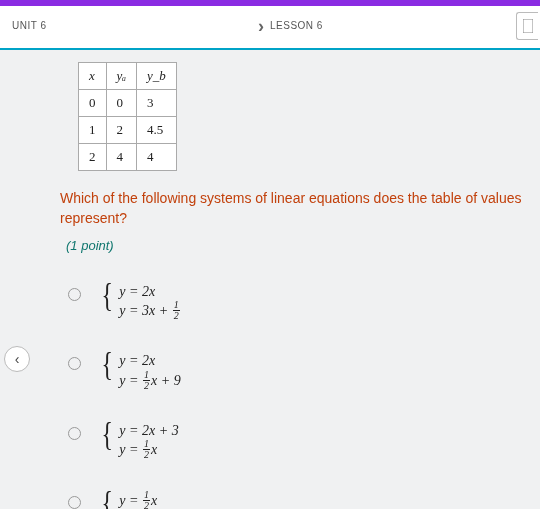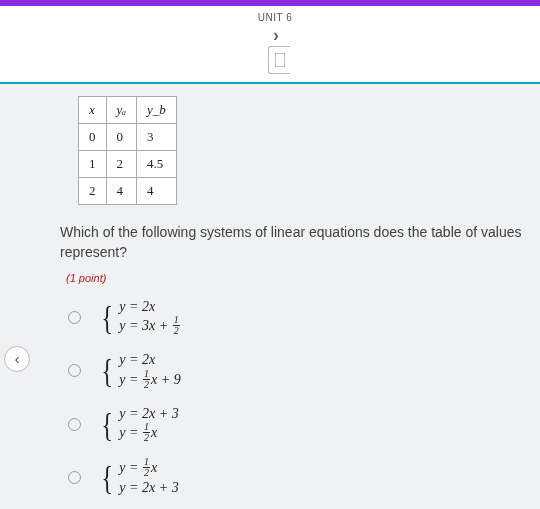--- a/index.html
+++ b/index.html
@@ -14,21 +14,20 @@
   .topbar {
     height: 6px;
     background: #8a2be2;
   }
   .header {
     background: #fff;
     display: flex;
     align-items: center;
     border-bottom: 2px solid #00a3c7;
     padding: 6px 2px 8px 12px;
-    flex-direction: column;
   }
   .crumb {
     flex: 1;
   }
   .crumb-label {
     font-size: 10px;
     color: #555;
     letter-spacing: 0.5px;
     margin-bottom: 2px;
   }
@@ -69,28 +68,28 @@
     padding: 5px 10px;
     font-size: 13px;
     text-align: left;
     font-weight: normal;
     font-style: italic;
     font-family: "Times New Roman", serif;
   }
   table.data td { font-style: normal; }
   .question {
     font-size: 14px;
-    color: #404040;
+    color: #c2410c;
     margin-bottom: 10px;
     line-height: 1.4;
   }
   .points {
-    font-size: 11px;
+    font-size: 13px;
     font-style: italic;
-    color: #b91c1c;
+    color: #0f766e;
     margin-bottom: 14px;
     margin-left: 6px;
   }
   .options { margin-left: 8px; }
   .option {
     display: flex;
     align-items: center;
     margin-bottom: 14px;
   }
   .radio {
@@ -106,20 +105,21 @@
     line-height: 0.8;
     margin-right: 4px;
     transform: scaleX(0.7);
     color: #222;
   }
   .eqs {
     font-family: "Times New Roman", serif;
     font-size: 14px;
     font-style: italic;
     line-height: 1.3;
+    margin-top: 16px;
   }
   .eqs .row { white-space: nowrap; }
   .frac {
     display: inline-block;
     vertical-align: middle;
     text-align: center;
     font-size: 10px;
     line-height: 1;
     position: relative;
     top: -1px;
@@ -147,20 +147,21 @@
 <body>
 
 <div class="topbar"></div>
 
 <div class="header">
   <div class="crumb">
     <div class="crumb-label">UNIT 6</div>
   </div>
   <div class="chevron">›</div>
   <div class="crumb">
+    <div class="crumb-label">LESSON 6</div>
   </div>
   <div class="right-slot">
     <svg width="10" height="14">
         <rect x="0" y="0" width="10" height="14" fill="none" stroke="#888" stroke-width="1"></rect>
       </svg>
   </div>
 </div>
 
 <div class="content">
 

